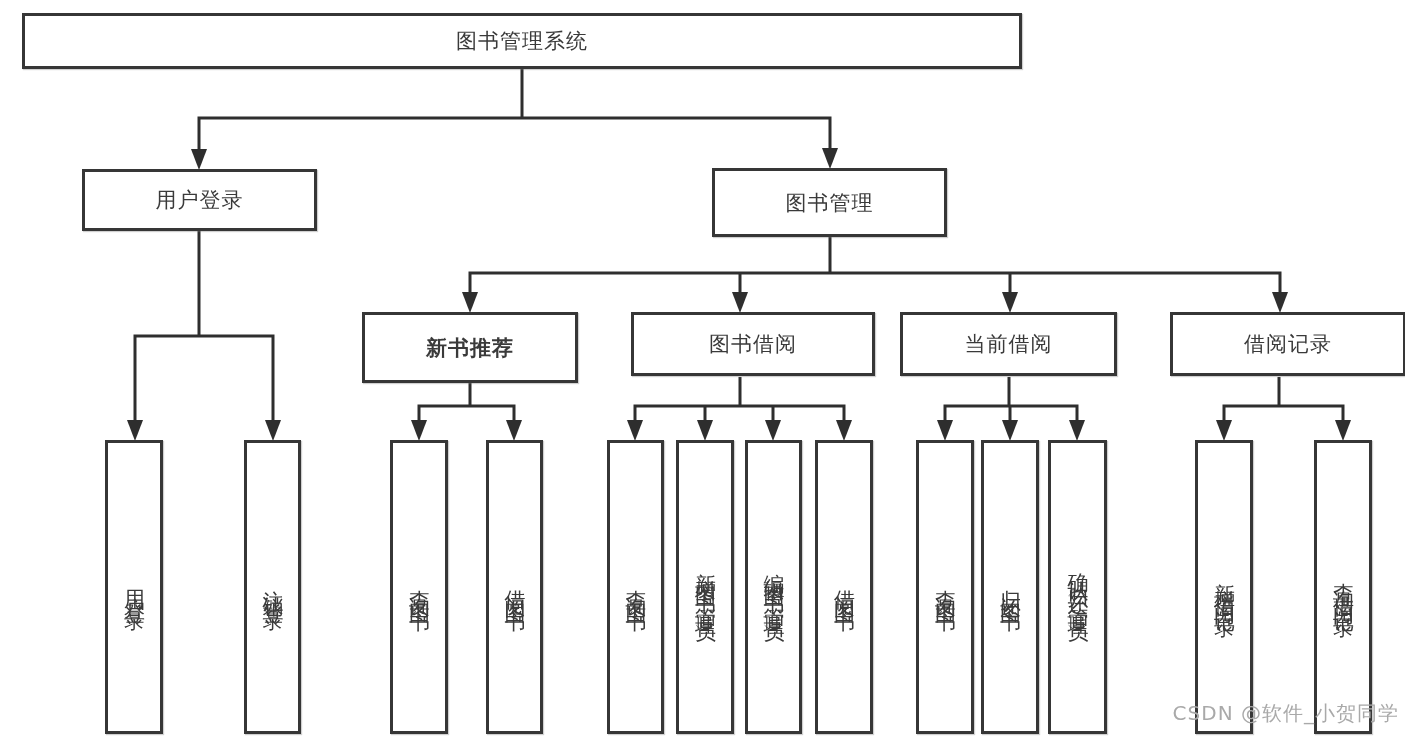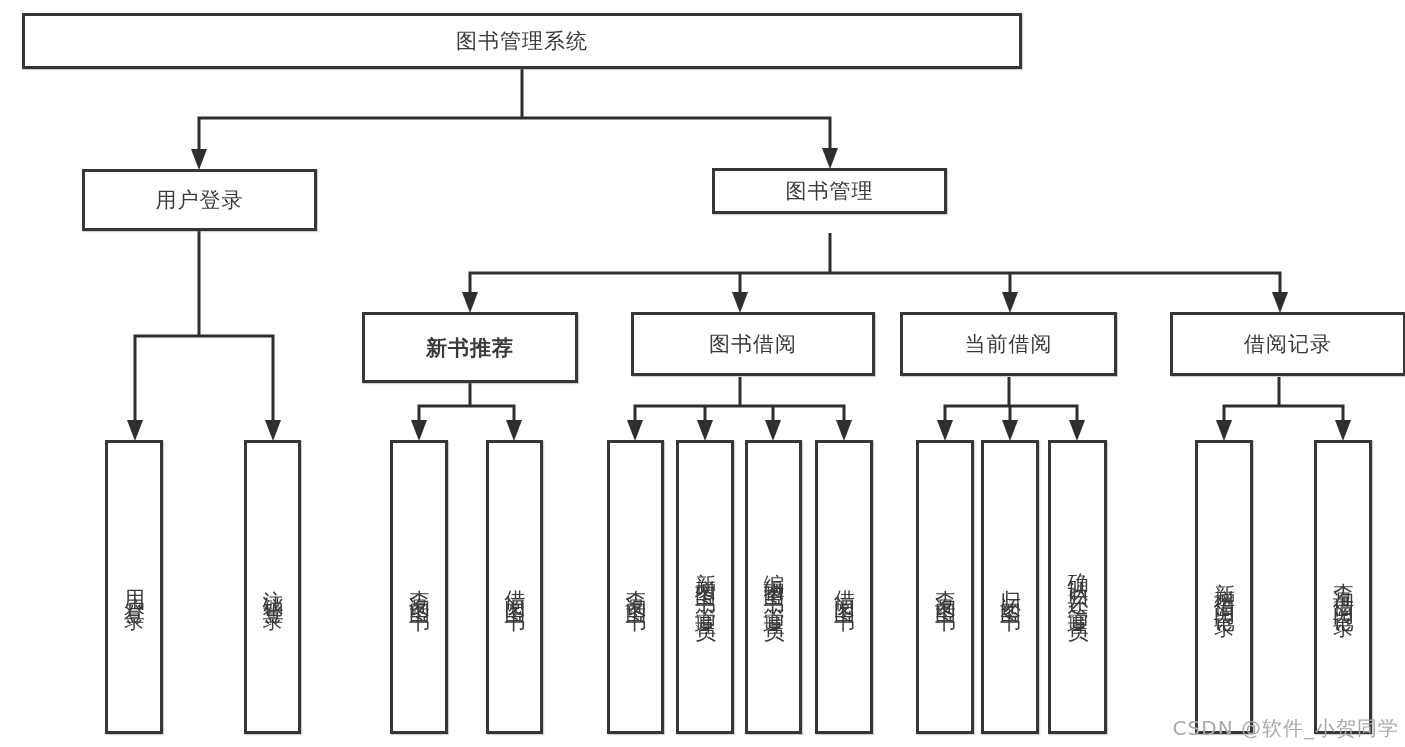--- a/index.html
+++ b/index.html
@@ -42,21 +42,21 @@
   .vbox .lbl {
     writing-mode: vertical-rl;
     text-orientation: mixed;
     font-size: 21px;
     letter-spacing: 7px;
     line-height: 1;
   }
   .watermark {
     position: absolute;
     right: 6px;
-    bottom: 5px;
+    bottom: 20px;
     font-size: 20px;
     color: #a9a9a9;
     letter-spacing: 1px;
     white-space: nowrap;
   }
 </style>
 </head>
 <body>
 
 <div class="stage">
@@ -120,21 +120,21 @@
     </g>
   </svg>
 
   <div class="box hbox" style="left:22px; top:13px; width:1000px; height:56px;">
     <span class="lbl">图书管理系统</span>
   </div>
 
   <div class="box hbox" style="left:82px; top:169px; width:235px; height:62px;">
     <span class="lbl">用户登录</span>
   </div>
-  <div class="box hbox" style="left:712px; top:168px; width:235px; height:46px;">
+  <div class="box hbox" style="left:712px; top:168px; width:235px; height:69px;">
     <span class="lbl">图书管理</span>
   </div>
 
   <div class="box hbox" style="left:362px; top:312px; width:216px; height:71px;font-weight:bold;">
     <span class="lbl">新书推荐</span>
   </div>
   <div class="box hbox" style="left:631px; top:312px; width:244px; height:64px;">
     <span class="lbl">图书借阅</span>
   </div>
   <div class="box hbox" style="left:900px; top:312px; width:217px; height:64px;">

